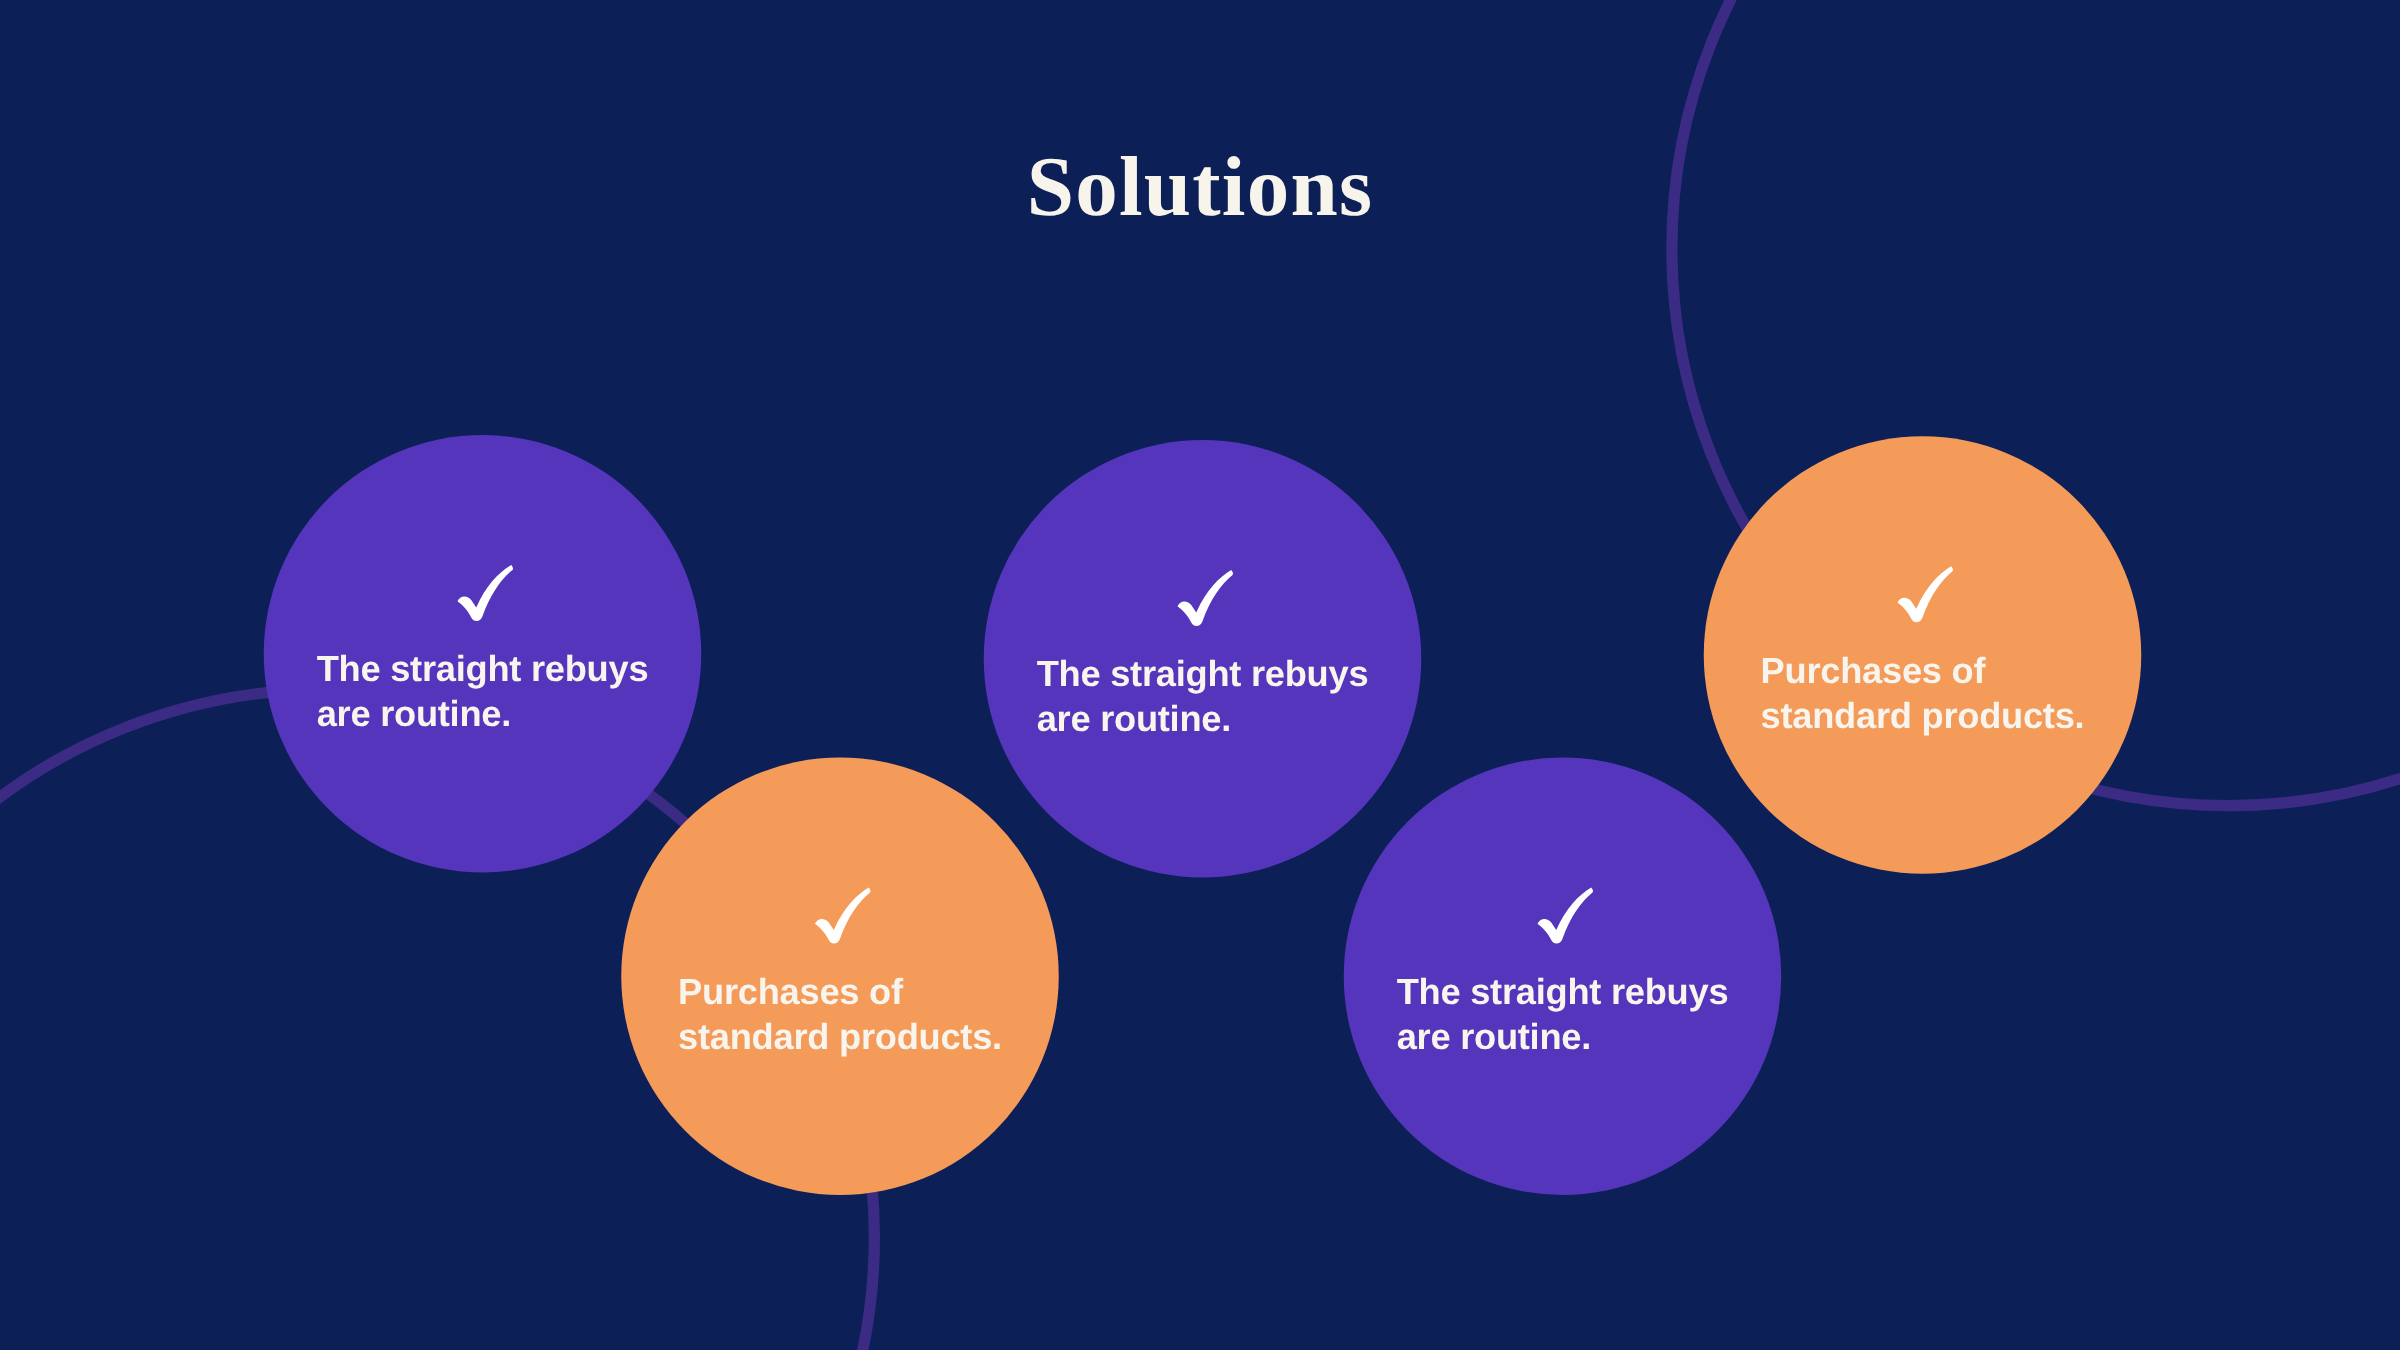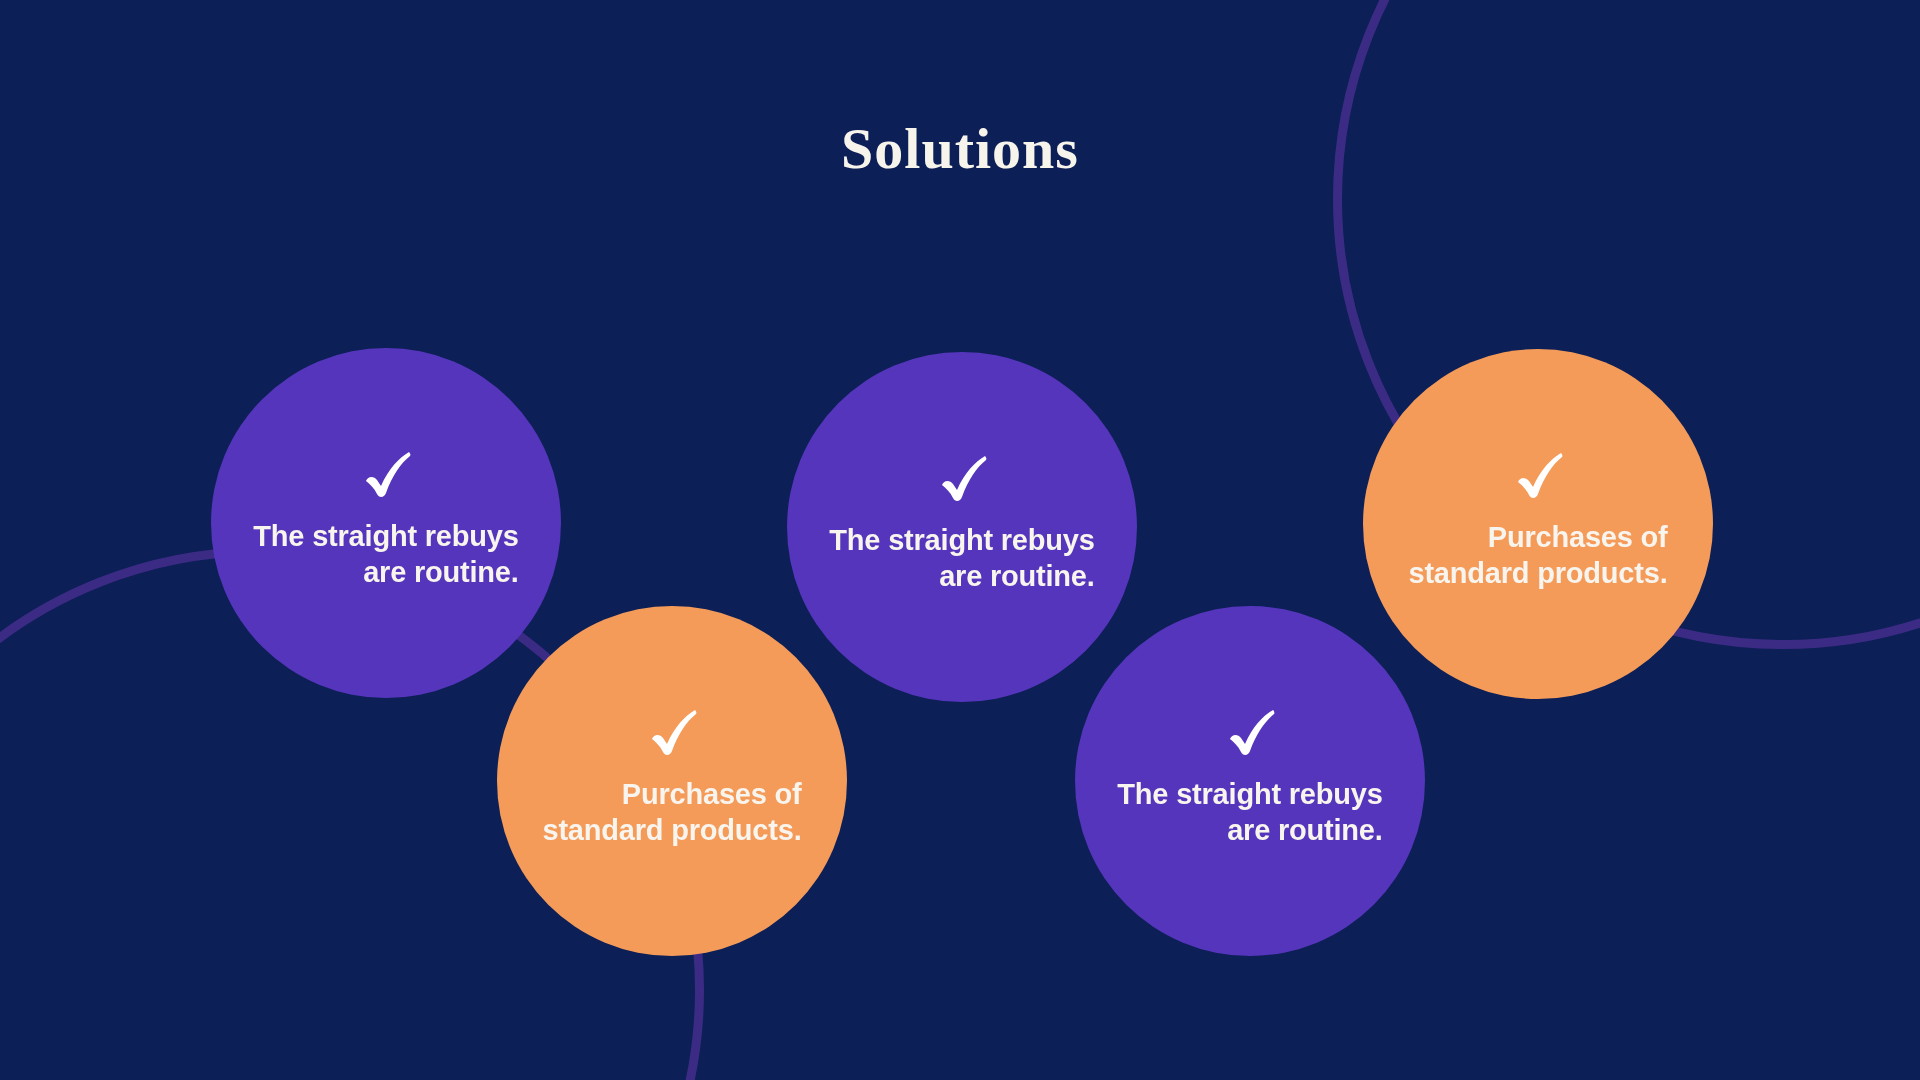--- a/index.html
+++ b/index.html
@@ -27,38 +27,38 @@
 
   .title {
     position: absolute;
     left: 0;
     top: 103px;
     width: 100%;
     margin: 0;
     text-align: center;
     font-family: "Liberation Serif", serif;
     font-weight: bold;
-    font-size: 58px;
+    font-size: 68px;
     line-height: 92px;
     letter-spacing: 1px;
     z-index: 3;
   }
 
   .bubble {
     position: absolute;
     width: 350px;
     height: 350px;
     border-radius: 50%;
     z-index: 2;
     display: flex;
     flex-direction: column;
     align-items: center;
     padding-top: 102px;
     box-sizing: border-box;
-    text-align: right;
+    text-align: left;
   }
   .b1 { left: 211px;  top: 348px; }
   .b2 { left: 497px;  top: 606px; }
   .b3 { left: 787px;  top: 352px; }
   .b4 { left: 1075px; top: 606px; }
   .b5 { left: 1363px; top: 349px; }
 
   .check {
     width: 54px;
     height: 50px;

